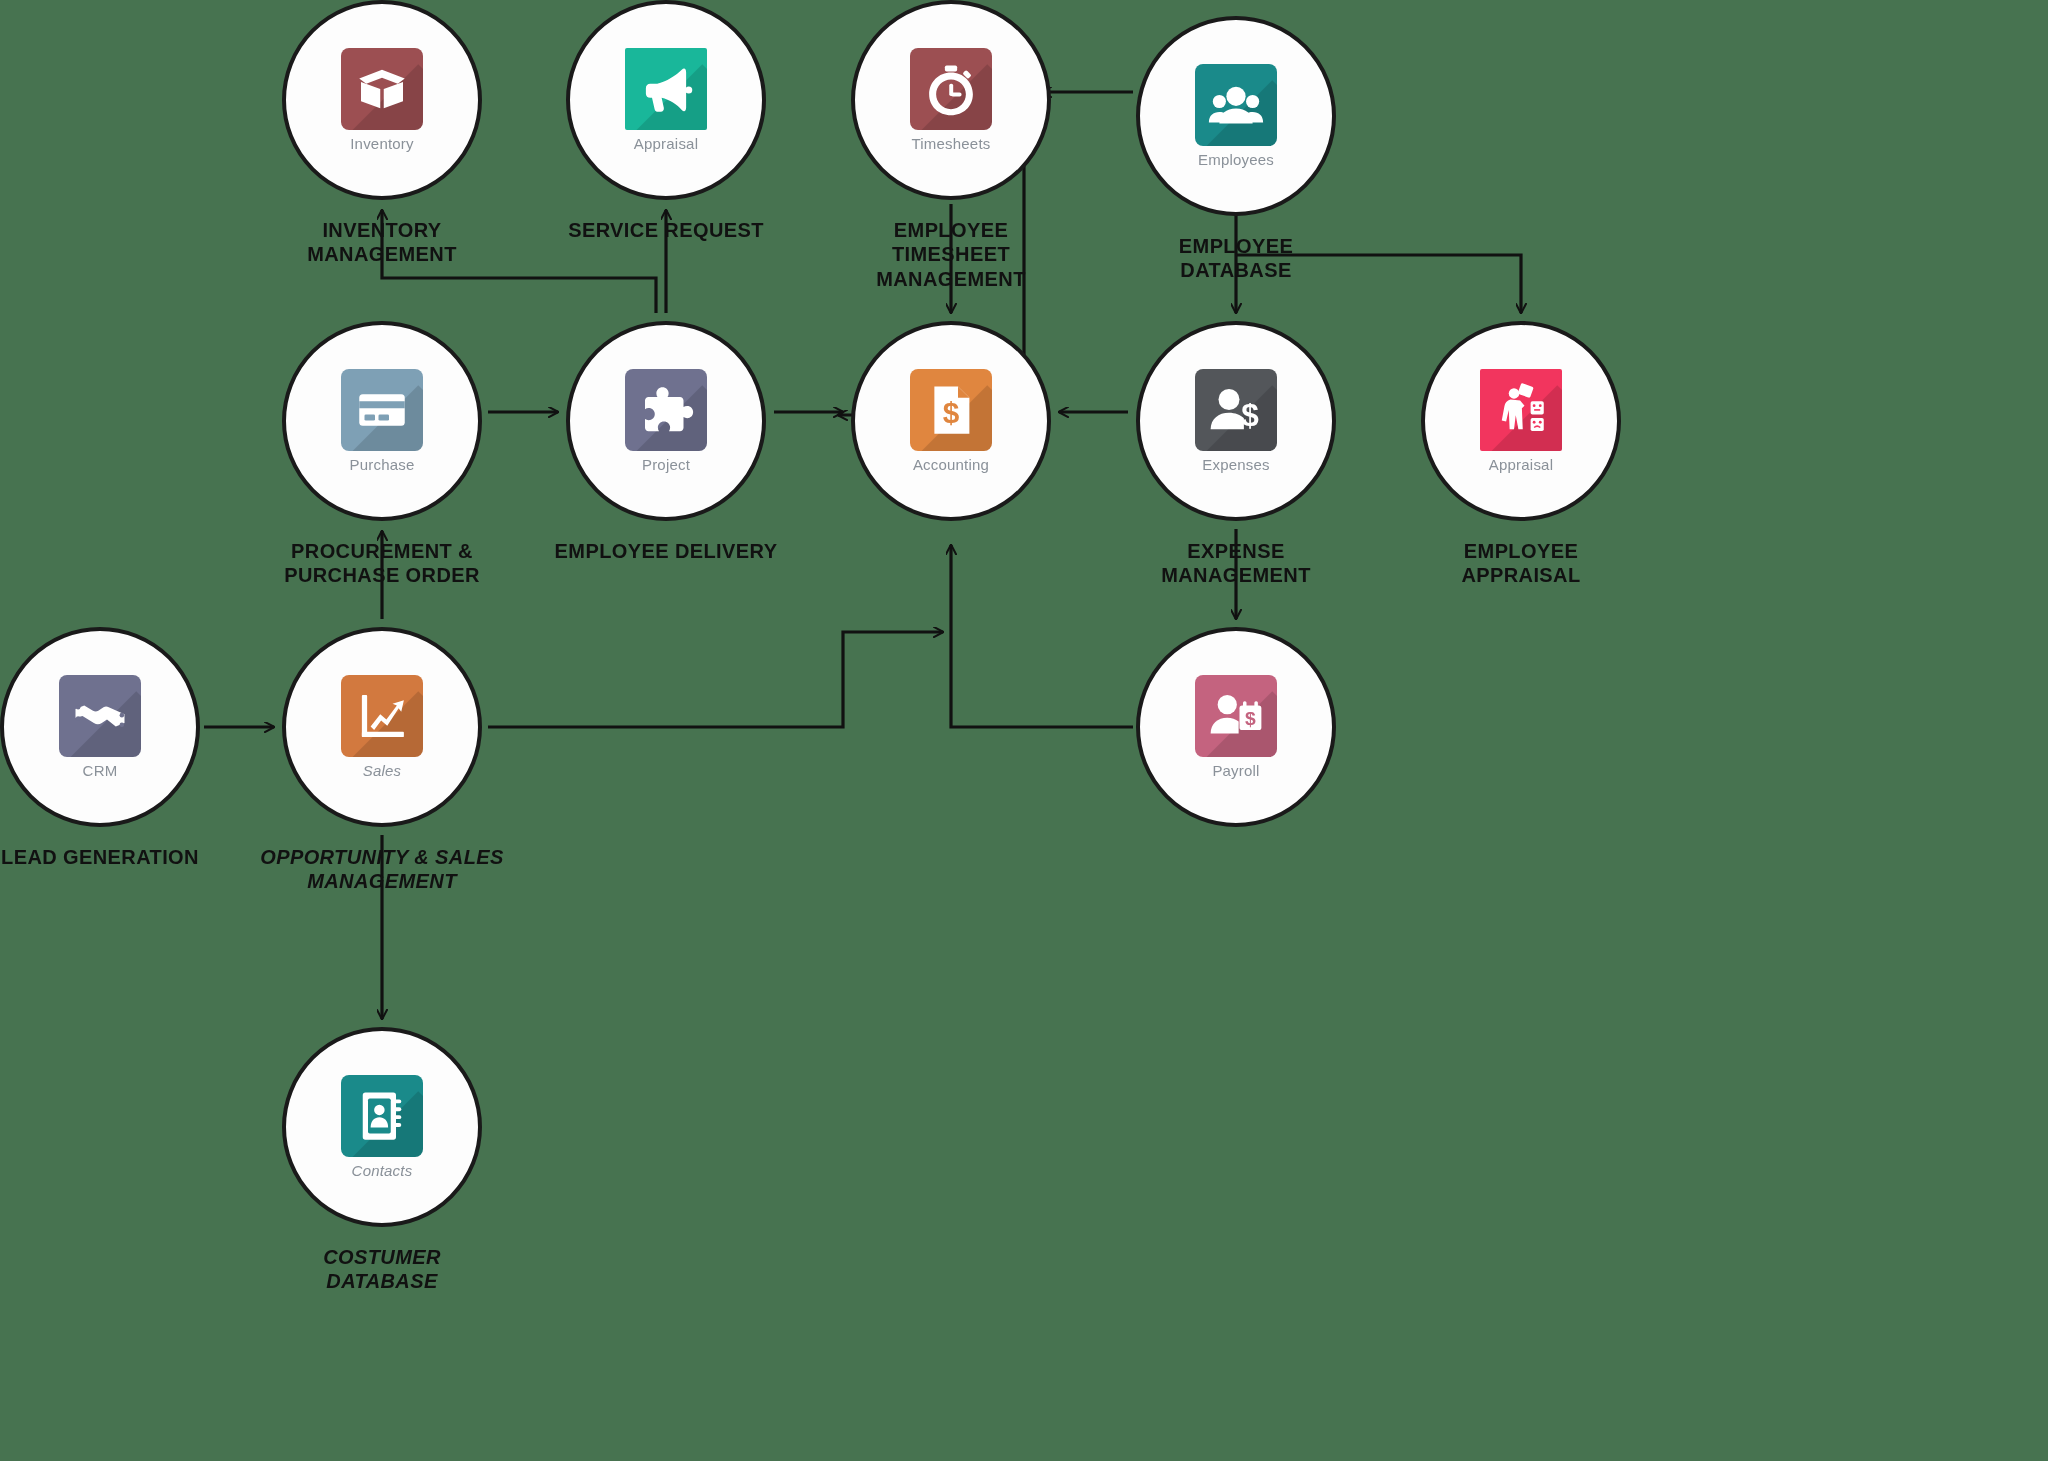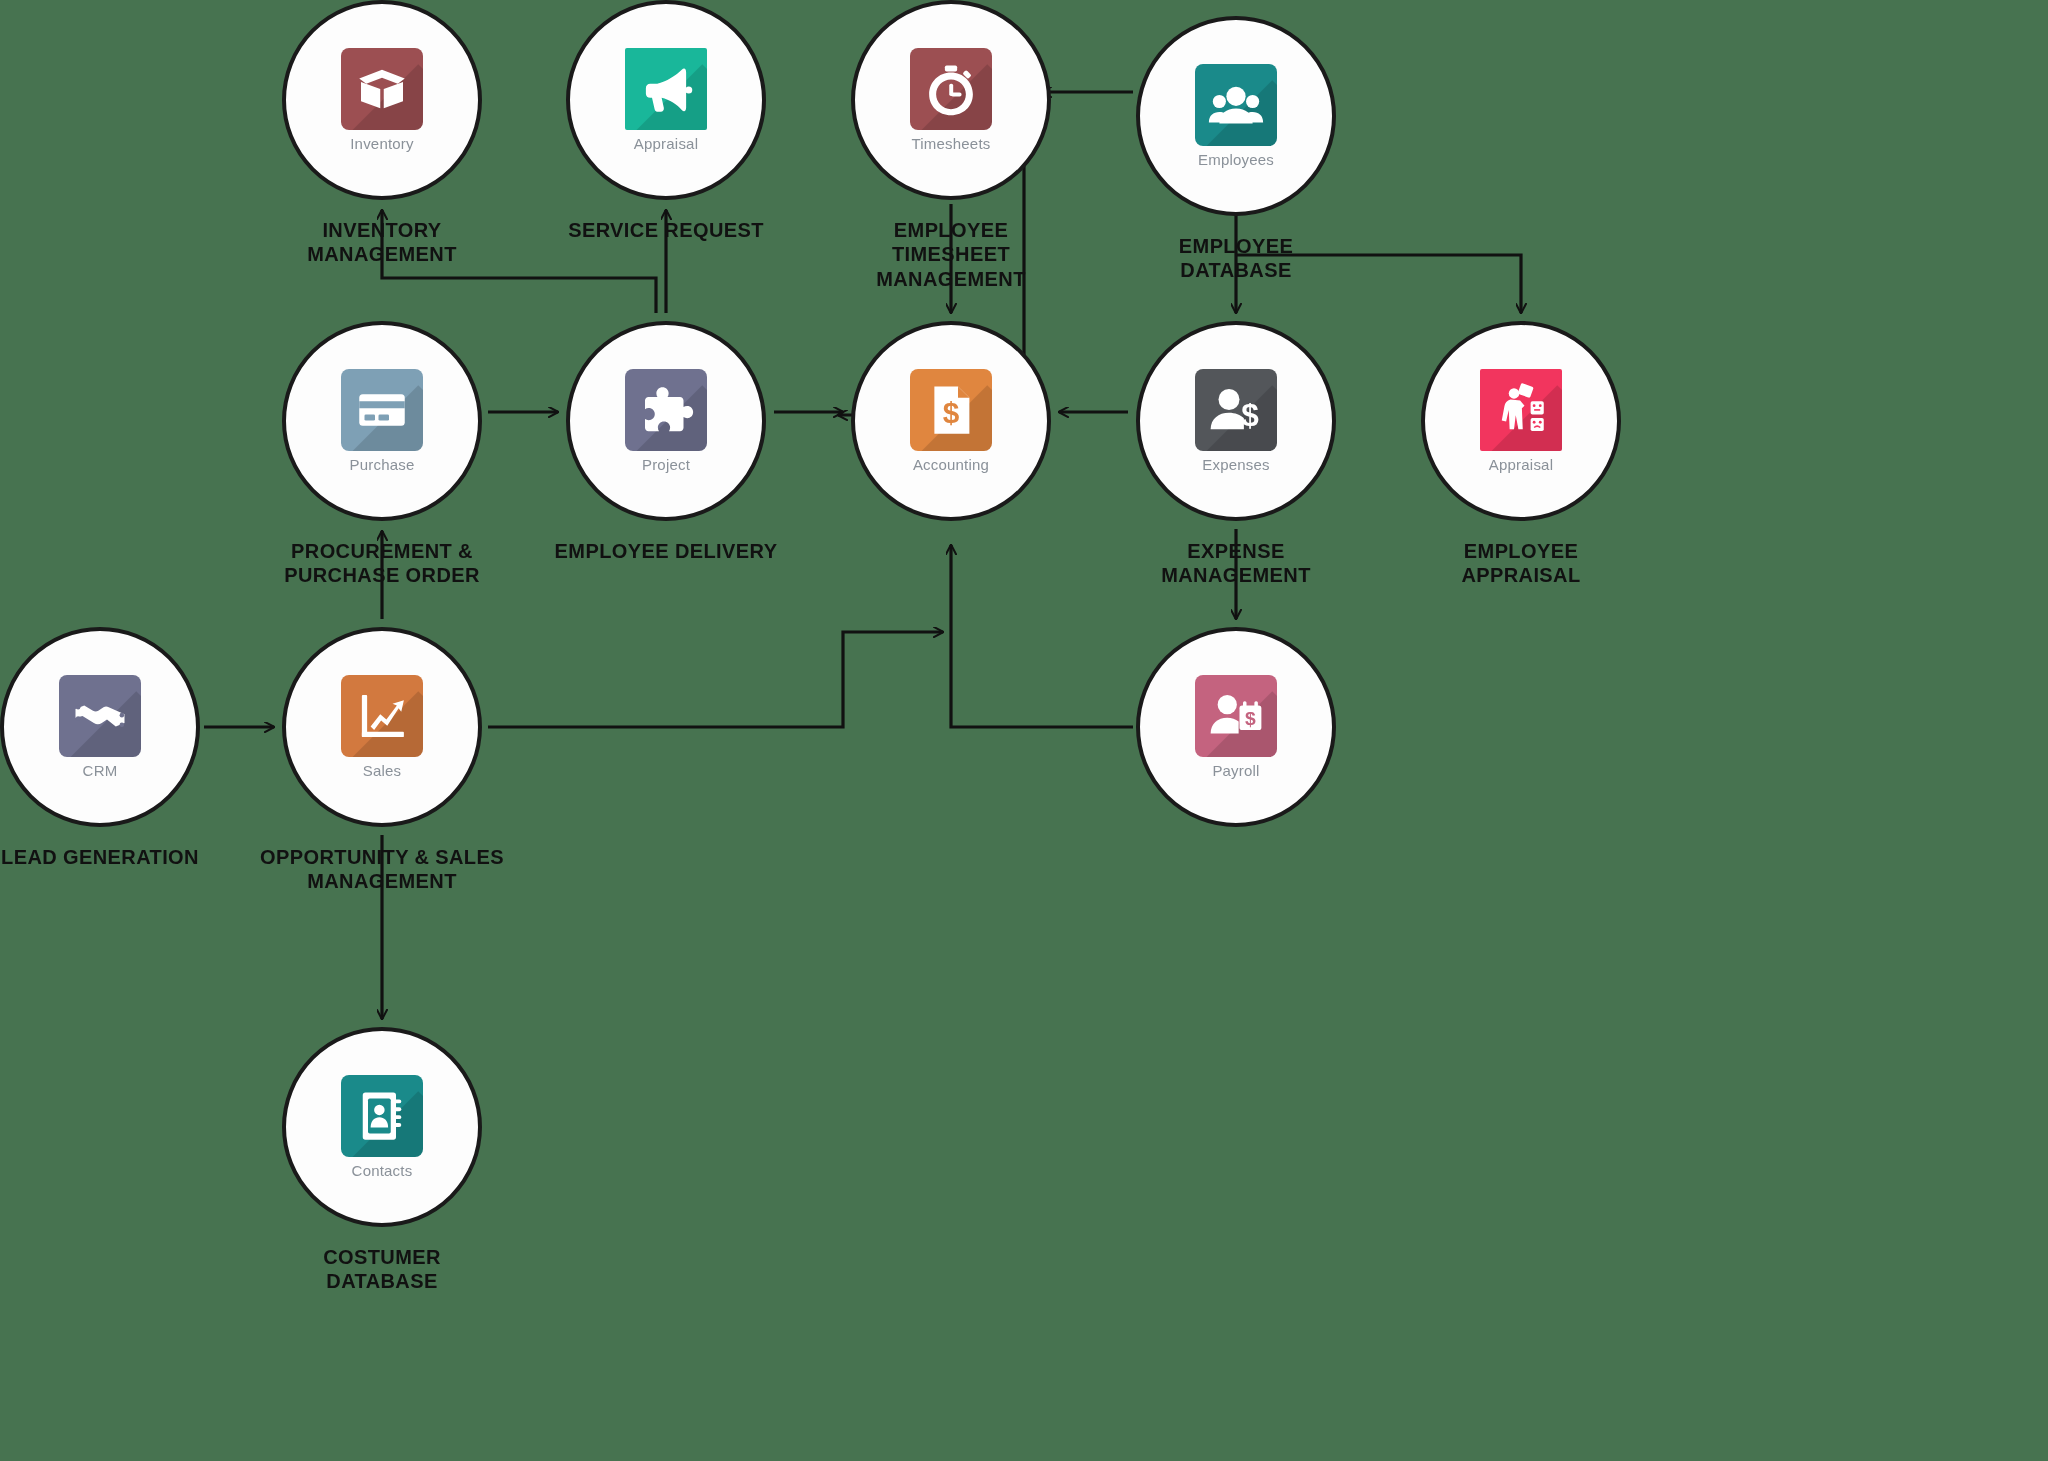--- a/index.html
+++ b/index.html
@@ -259,21 +259,21 @@
           <circle cx="7" cy="35" r="2.6" fill="#6f718f"></circle>
           <circle cx="57" cy="31" r="2.6" fill="#6f718f"></circle>
           <circle cx="57" cy="42" r="2.6" fill="#6f718f"></circle>
         </svg>
       </div>
       <div class="applabel">CRM</div>
     </div>
     <div class="caption">LEAD GENERATION</div>
   </div>
 
-  <div class="node" style="left:282px; top:627px;">
+  <div class="node" style="left:282px; top:627px;font-style:italic;">
     <div class="bubble">
       <div class="tile" style="background:#d2793f;">
         <div class="shade"></div>
         <svg viewBox="0 0 64 64" aria-hidden="true">
           <rect x="9" y="8" width="6" height="48" rx="1"></rect>
           <rect x="9" y="50" width="48" height="6" rx="1"></rect>
           <path d="M19 44 L30 30 L37 36 L49 20 L44 18 L57 14 L54 27 L51 23 L38 43 L31 37 L23 48 Z"></path>
         </svg>
       </div>
       <div class="applabel">Sales</div>
@@ -292,21 +292,21 @@
           <rect x="36" y="20" width="25" height="28" rx="3"></rect>
           <rect x="40" y="15" width="4" height="8" rx="1.8"></rect>
           <rect x="53" y="15" width="4" height="8" rx="1.8"></rect>
           <text x="48.5" y="42" text-anchor="middle" font-size="22" font-weight="bold" font-family="Liberation Sans, sans-serif" fill="#c4637f">$</text>
         </svg>
       </div>
       <div class="applabel">Payroll</div>
     </div>
   </div>
 
-  <div class="node" style="left:282px; top:1027px;">
+  <div class="node" style="left:282px; top:1027px;font-style:italic;">
     <div class="bubble">
       <div class="tile" style="background:#1a8a8a;">
         <div class="shade"></div>
         <svg viewBox="0 0 64 64" aria-hidden="true">
           <rect x="10" y="5" width="38" height="54" rx="3"></rect>
           <rect x="16" y="12" width="26" height="40" rx="2" fill="#1a8a8a"></rect>
           <circle cx="29" cy="25" r="6"></circle>
           <path d="M19 45 C19 37.5 23.5 33.5 29 33.5 C34.5 33.5 39 37.5 39 45 Z"></path>
           <rect x="46" y="13" width="8" height="4.5" rx="2.2"></rect>
           <rect x="46" y="22" width="8" height="4.5" rx="2.2"></rect>

